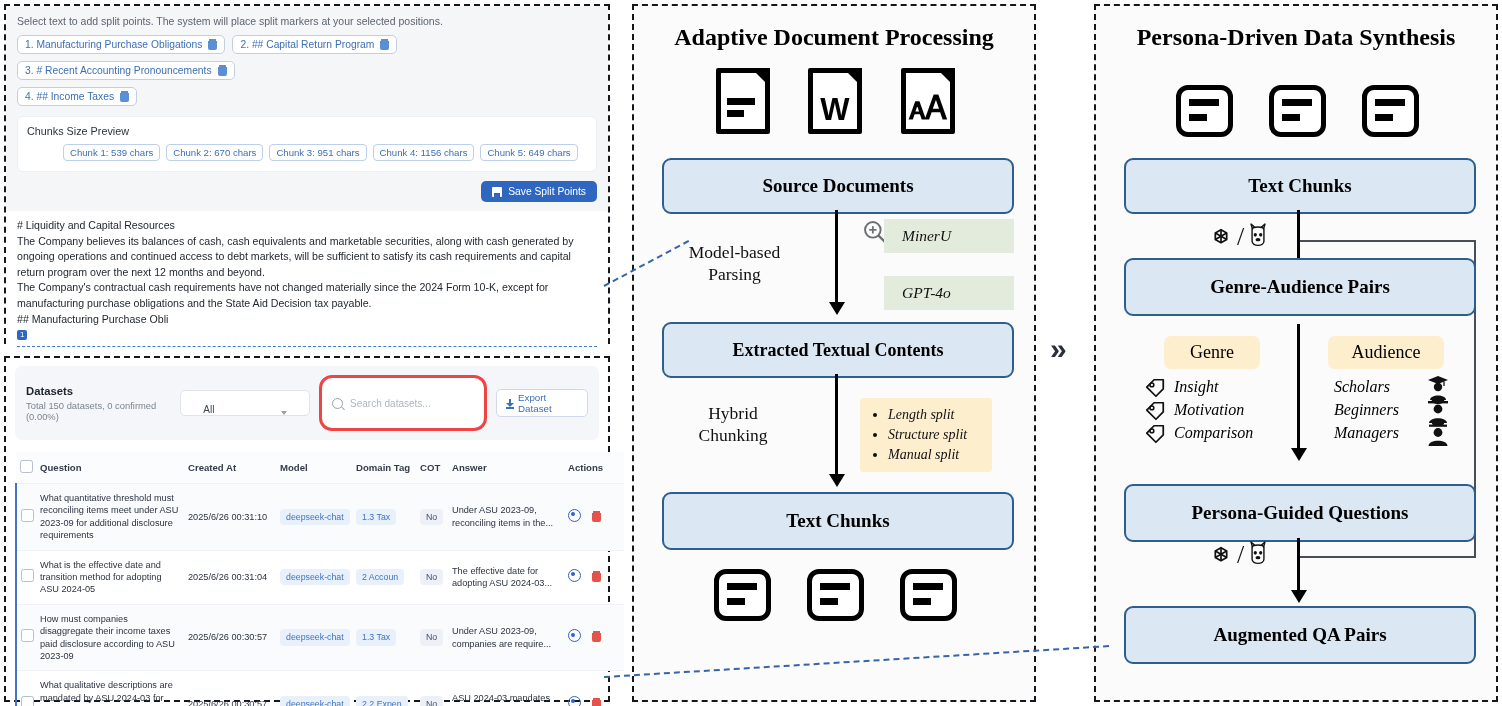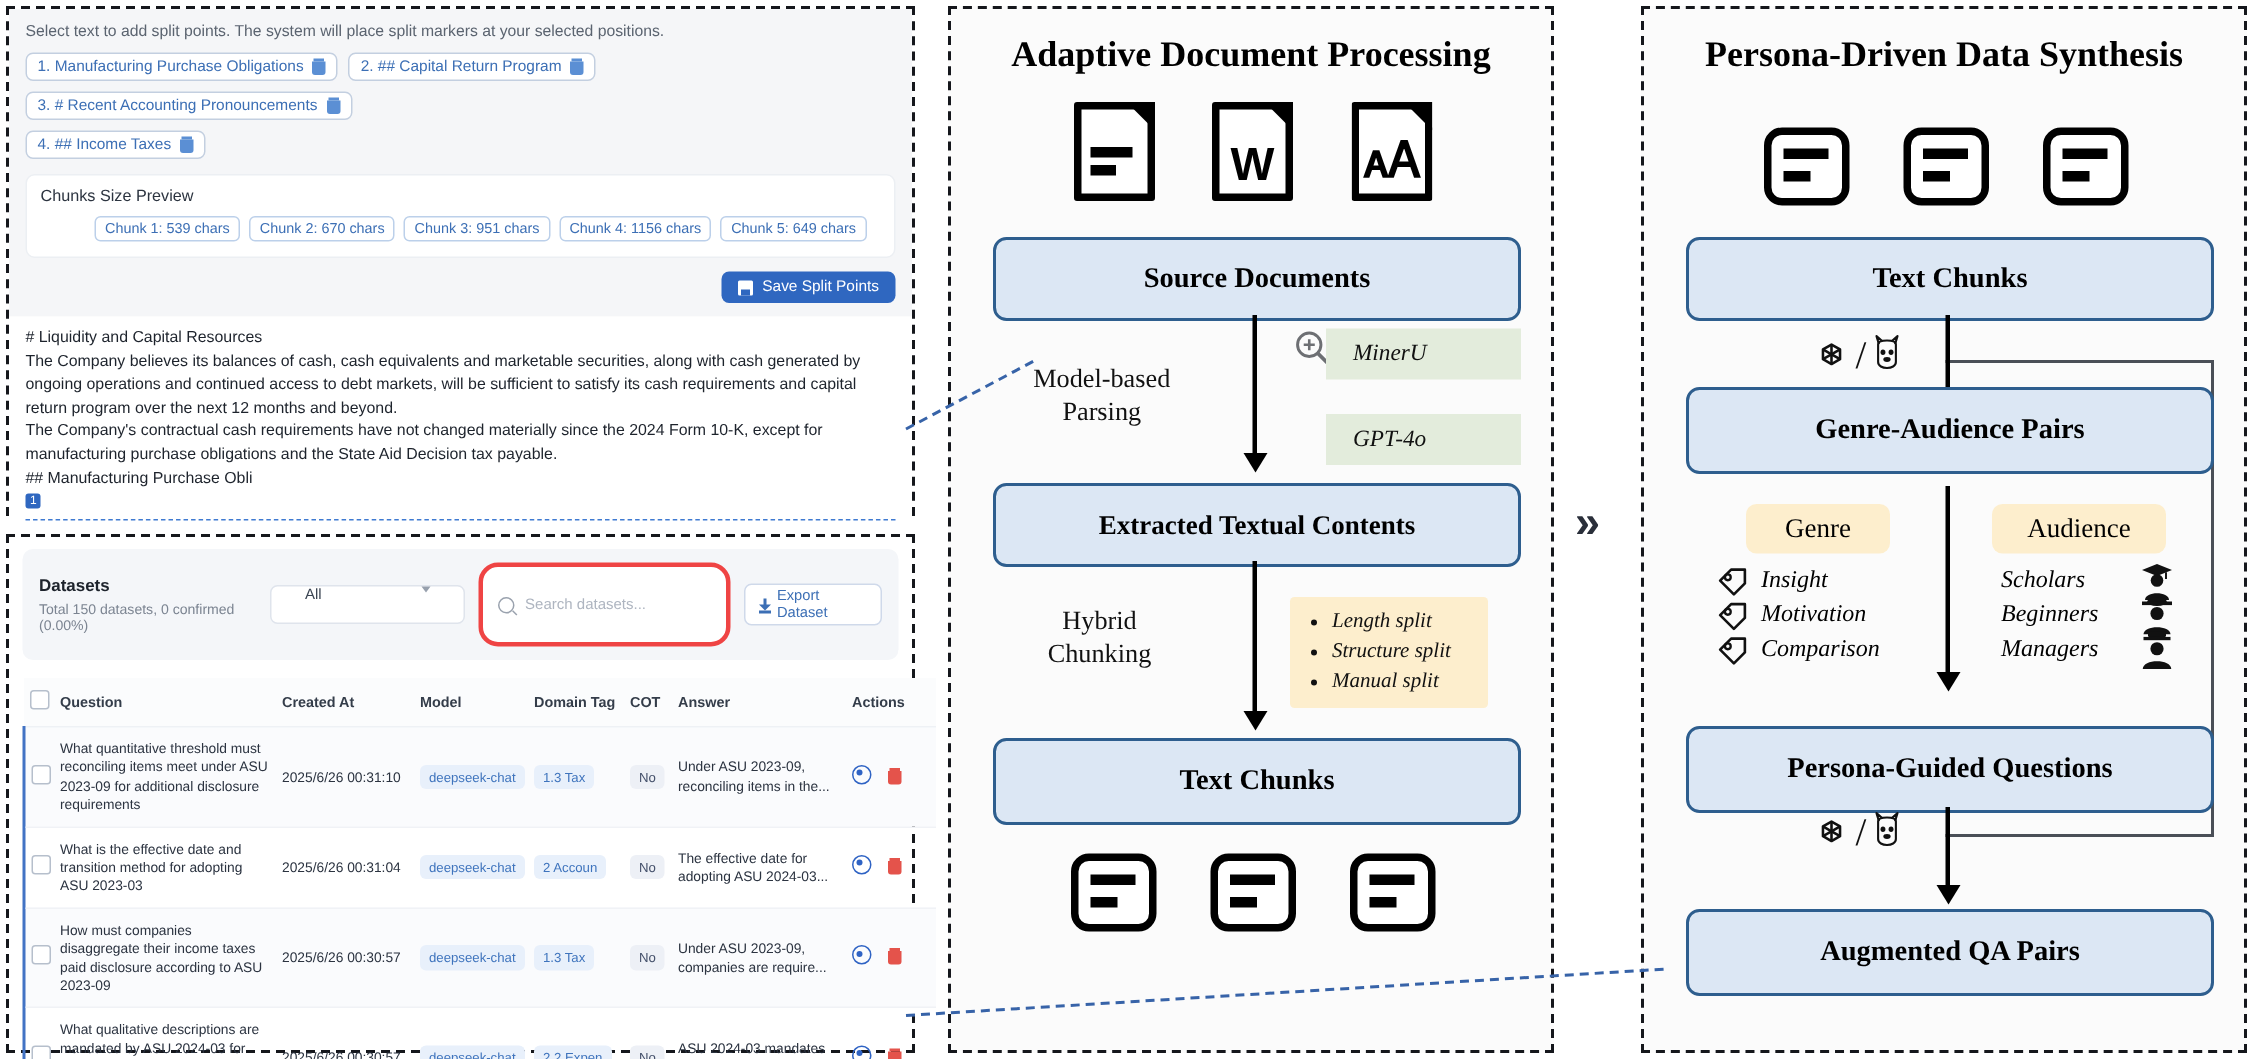--- a/index.html
+++ b/index.html
@@ -36,21 +36,21 @@
   .marker1{display:inline-block;background:#2f67c0;color:#fff;font-size:8px;line-height:10px;
            padding:0 3px;border-radius:2px;vertical-align:middle;}
   .dotline{border-top:1px dashed #3f7ad1;height:0;margin-top:3px;}
 
   
   #ui-data{left:4px;top:356px;width:606px;height:346px;background:#ffffff;}
   .dshead{background:#f4f6f9;border-radius:7px;margin:8px 9px 0 9px;padding:9px 11px;display:flex;align-items:center;}
   .dstitle{font-size:11.3px;font-weight:bold;color:#1d232c;}
   .dssub{font-size:9.4px;color:#7b8491;margin-top:3px;}
   .sel{margin-left:auto;width:90px;height:24px;border:1px solid #dfe4ec;border-radius:5px;background:#fff;
-       display:flex;align-items:flex-start;padding:0 22px;font-size:10px;color:#3a4452;}
+       display:flex;align-items:flex-end;padding:0 22px;font-size:10px;color:#3a4452;}
   .caret{margin-left:auto;width:0;height:0;border-left:3.5px solid transparent;border-right:3.5px solid transparent;border-top:4px solid #97a0ad;}
   .srch{margin-left:9px;width:152px;height:26px;border:3px solid #ef4444;border-radius:13px;background:#fff;
         display:flex;align-items:center;padding:12px 10px;gap:7px;font-size:10px;color:#aeb5c0;}
   .magn{width:9px;height:9px;border:1.4px solid #9aa2ae;border-radius:50%;position:relative;flex:none;}
   .magn:after{content:"";position:absolute;right:-3px;bottom:-2px;width:4px;height:1.4px;background:#9aa2ae;transform:rotate(45deg);}
   .expbtn{margin-left:9px;height:26px;border:1px solid #cfd9ea;border-radius:5px;background:#fff;color:#3c6fb5;
           display:flex;align-items:center;gap:5px;padding:0 9px;font-size:9.8px;}
   .dlic{width:8px;height:9px;position:relative;display:inline-block;}
   .dlic i{position:absolute;left:3px;top:0;width:2px;height:5px;background:#3c6fb5;}
   .dlic b{position:absolute;left:0px;top:4px;width:0;height:0;border-left:4px solid transparent;border-right:4px solid transparent;border-top:4px solid #3c6fb5;}
@@ -243,21 +243,21 @@
         <td><span class="pill">1.3 Tax</span></td>
         <td><span class="pill2">No</span></td>
         <td>Under ASU 2023-09, reconciling items in the...</td>
         <td>
           <span class="eye"></span>
           <span class="tr2"><b></b><i></i></span>
         </td>
       </tr>
       <tr>
         <td><span class="cbx"></span></td>
-        <td>What is the effective date and transition method for adopting ASU 2023-03</td>
+        <td>What is the effective date and transition method for adopting ASU 2024-05</td>
         <td class="muted">2025/6/26 00:31:04</td>
         <td><span class="pill">deepseek-chat</span></td>
         <td><span class="pill">2 Accoun</span></td>
         <td><span class="pill2">No</span></td>
         <td>The effective date for adopting ASU 2024-03...</td>
         <td>
           <span class="eye"></span>
           <span class="tr2"><b></b><i></i></span>
         </td>
       </tr>

